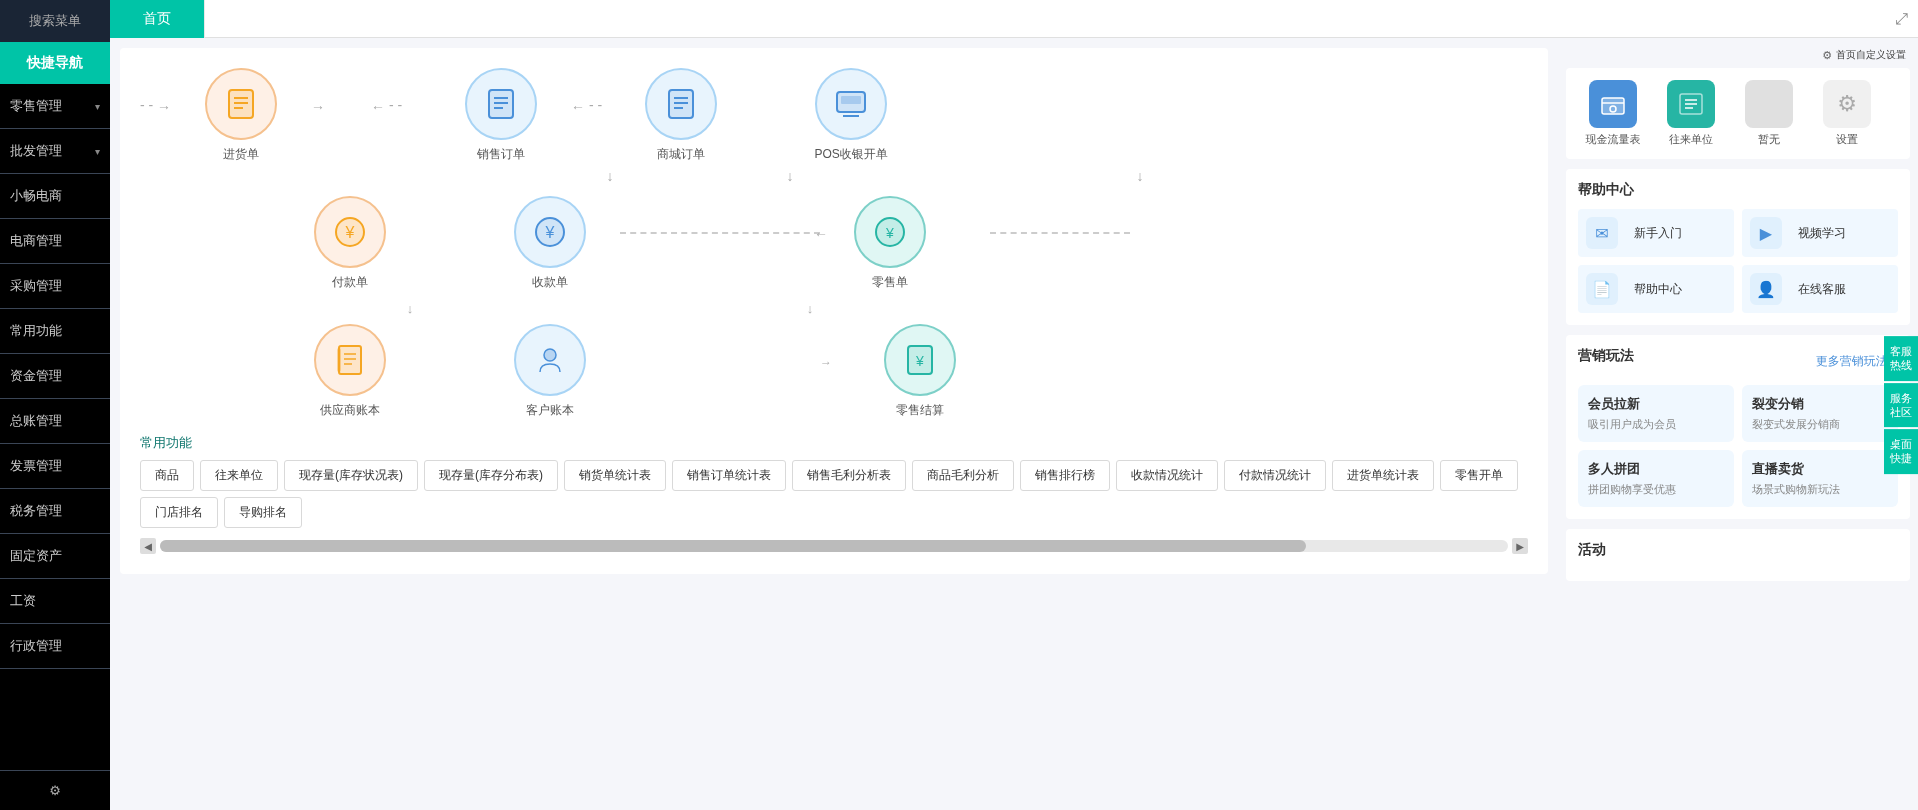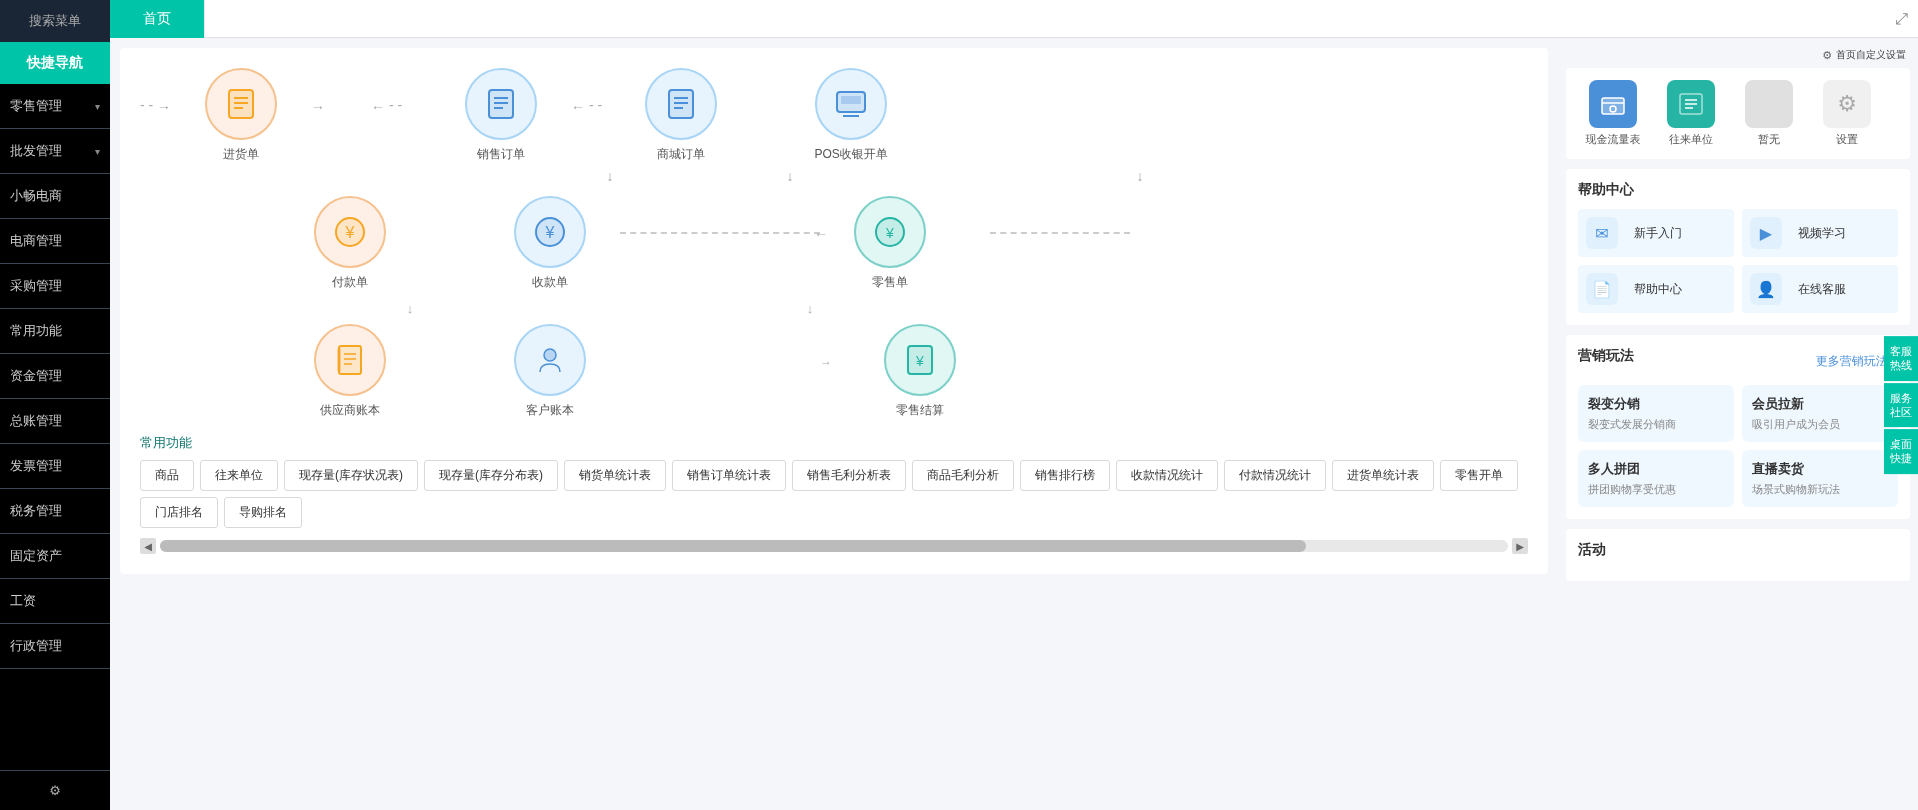--- a/index.html
+++ b/index.html
@@ -450,26 +450,26 @@
           </div>
         </div>
 
         <div class="marketing-section">
           <div class="section-header">
             <div class="section-title">营销玩法</div>
             <div class="more-link">更多营销玩法 &gt;</div>
           </div>
           <div class="marketing-grid">
             <div class="marketing-item">
+              <div class="marketing-item-title">会员拉新</div>
+              <div class="marketing-item-desc">吸引用户成为会员</div>
+            </div>
+            <div class="marketing-item">
               <div class="marketing-item-title">裂变分销</div>
               <div class="marketing-item-desc">裂变式发展分销商</div>
-            </div>
-            <div class="marketing-item">
-              <div class="marketing-item-title">会员拉新</div>
-              <div class="marketing-item-desc">吸引用户成为会员</div>
             </div>
             <div class="marketing-item">
               <div class="marketing-item-title">多人拼团</div>
               <div class="marketing-item-desc">拼团购物享受优惠</div>
             </div>
             <div class="marketing-item">
               <div class="marketing-item-title">直播卖货</div>
               <div class="marketing-item-desc">场景式购物新玩法</div>
             </div>
           </div>

